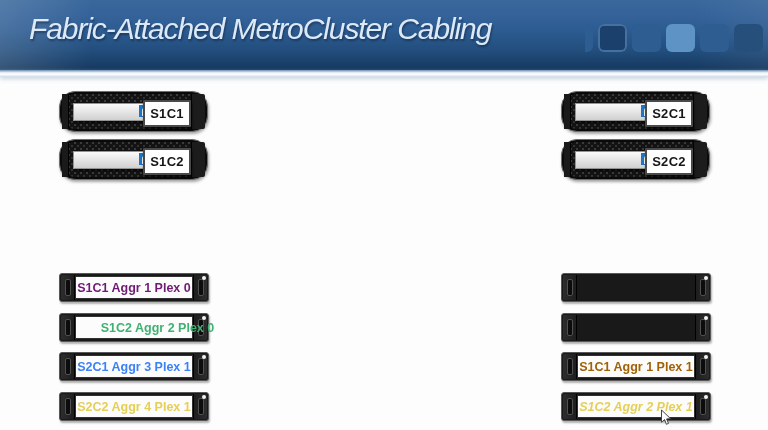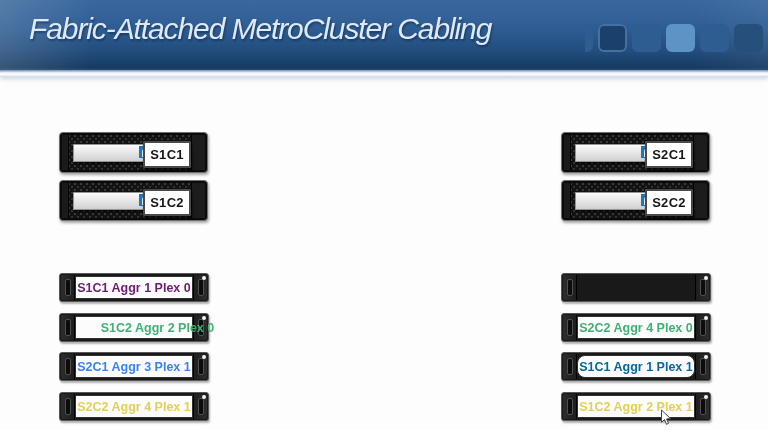--- a/index.html
+++ b/index.html
@@ -36,23 +36,22 @@
   .sq.partial-l{width:8px;border-radius:0 6px 6px 0;}
   .sq.outlined{box-shadow:inset 0 0 0 2px #44719f;}
   
   .controller{
     position:absolute;width:147px;height:39px;
     background-color:#131313;
     background-image:
       radial-gradient(circle,#3b3b3b 1px,rgba(0,0,0,0) 1.4px),
       radial-gradient(circle,#323232 1px,rgba(0,0,0,0) 1.4px);
     background-size:6px 6px,6px 6px;background-position:0 0,3px 3px;
-    border:1px solid #6f6f6f;border-radius:4px;
+    border:1px solid #6f6f6f;border-radius:16px;
     box-shadow:inset 0 0 0 2px #0a0a0a,1px 2px 3px rgba(0,0,0,0.35);
-    margin-top:41px;
   }
   .ctrl-panel-r{position:absolute;top:2px;bottom:2px;right:2px;width:13px;background:#1c1c1c;border-left:1px solid #000;border-radius:0 2px 2px 0;}
   .ctrl-panel-l{position:absolute;top:2px;bottom:2px;left:2px;width:6px;background:#1a1a1a;border-right:1px solid #000;}
   .bezel-bar{
     position:absolute;left:13px;top:11px;width:79px;height:16px;
     background:linear-gradient(180deg,#fbfbfb,#d0d0d0);
     border:1px solid #949494;box-shadow:1px 2px 2px rgba(0,0,0,0.65);
   }
   .netapp-logo{position:absolute;right:1px;top:1px;width:13px;height:12px;background:#1f76c2;display:block;}
   .netapp-logo::after{
@@ -188,38 +187,37 @@
     </div>
 </div>
 <div class="shelf" style="left:561px;top:313px">
   <div class="cap cap-l">
       <span class="handle"></span>
     </div>
   <div class="cap cap-r">
       <span class="handle"></span>
       <span class="led"></span>
     </div>
-  <div class="shelf-label" style="color: rgb(63, 177, 115);">S2C2 Aggr 4 Plex 0</div>
 </div>
 <div class="shelf" style="left:561px;top:352px">
   <div class="cap cap-l">
       <span class="handle"></span>
     </div>
   <div class="cap cap-r">
       <span class="handle"></span>
       <span class="led"></span>
     </div>
-  <div class="shelf-label" style="color: #0369a1; border-radius: 8px;">S1C1 Aggr 1 Plex 1</div>
+  <div class="shelf-label" style="color: #a16207;">S1C1 Aggr 1 Plex 1</div>
 </div>
 <div class="shelf" style="left:561px;top:392px">
   <div class="cap cap-l">
       <span class="handle"></span>
     </div>
   <div class="cap cap-r">
       <span class="handle"></span>
       <span class="led"></span>
     </div>
-  <div class="shelf-label" style="color: rgb(229, 207, 85);">S1C2 Aggr 2 Plex 1</div>
+  <div class="shelf-label" style="color: rgb(229, 207, 85); font-style: italic;">S1C2 Aggr 2 Plex 1</div>
 </div>
 
 <svg class="cursor" viewBox="0 0 12 17">
   <path d="M1.5,1 L1.5,13.2 L4.6,10.6 L6.4,15.3 L8.5,14.4 L6.6,9.9 L10.6,9.7 Z" fill="#ffffff" stroke="#444444" stroke-width="1"></path>
 </svg>
 
 </body></html>

